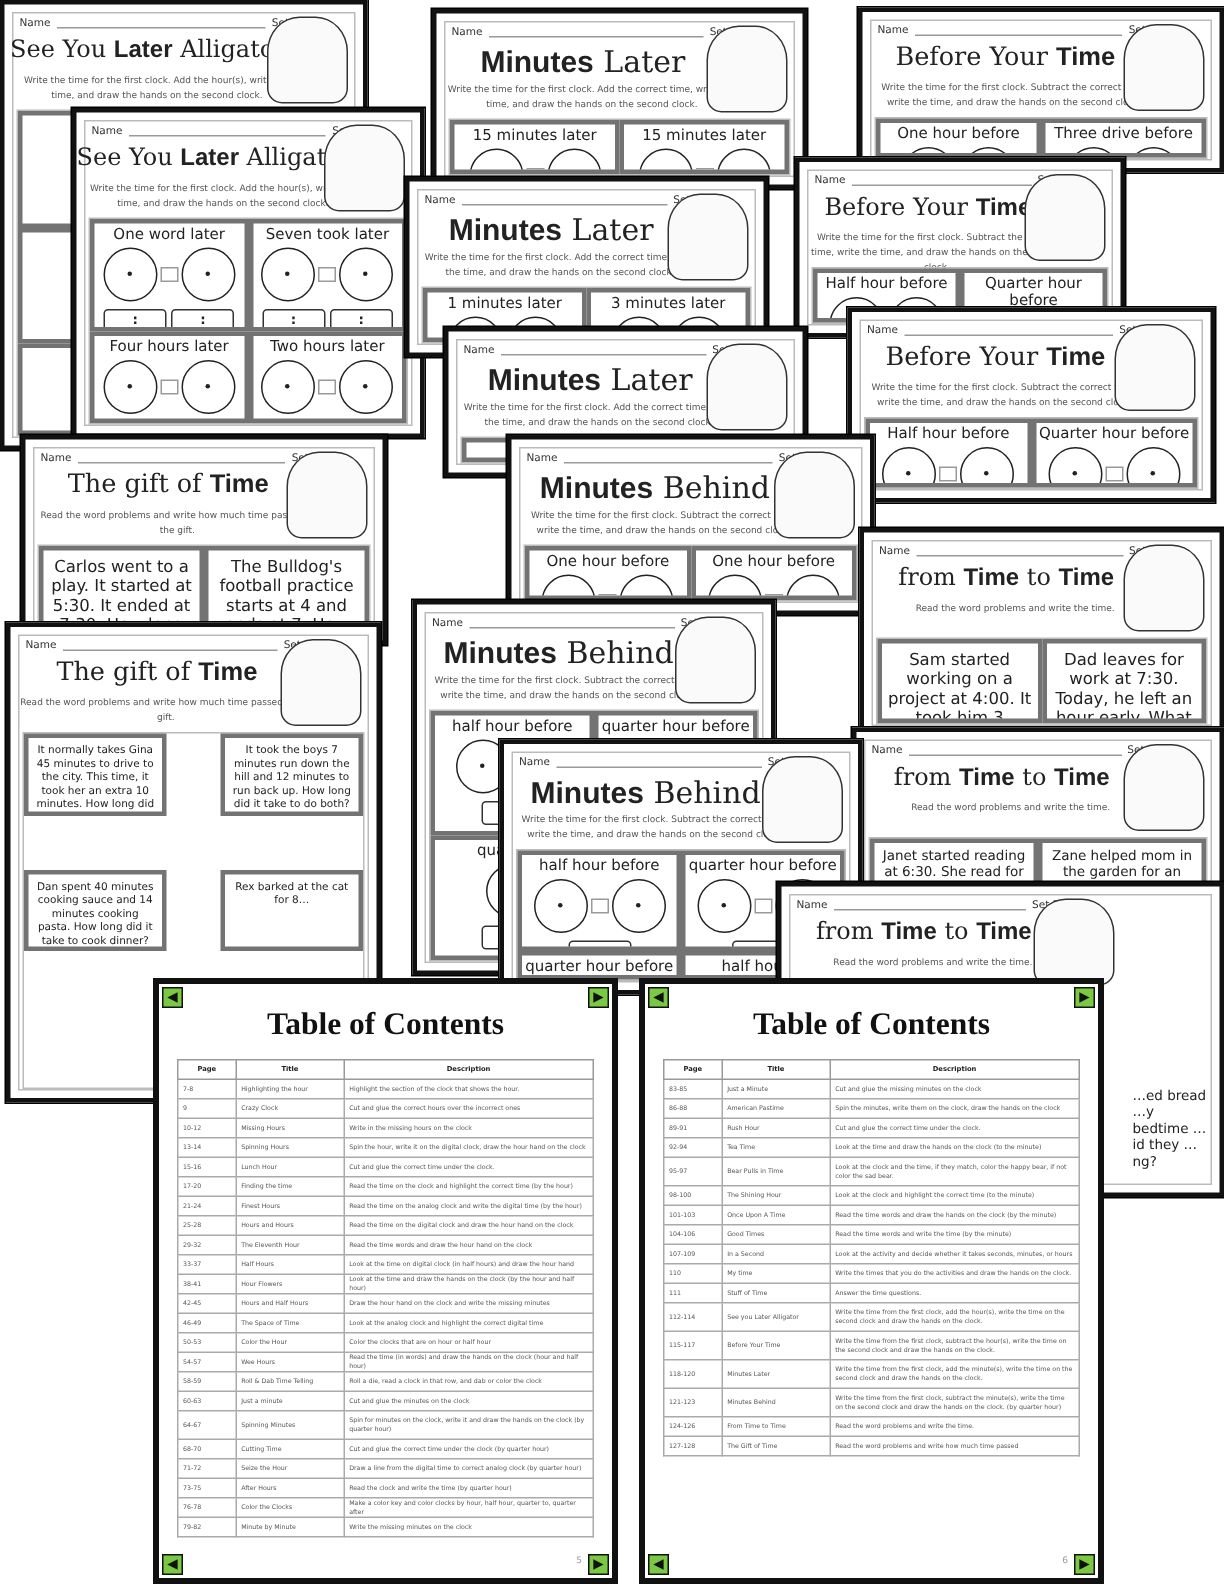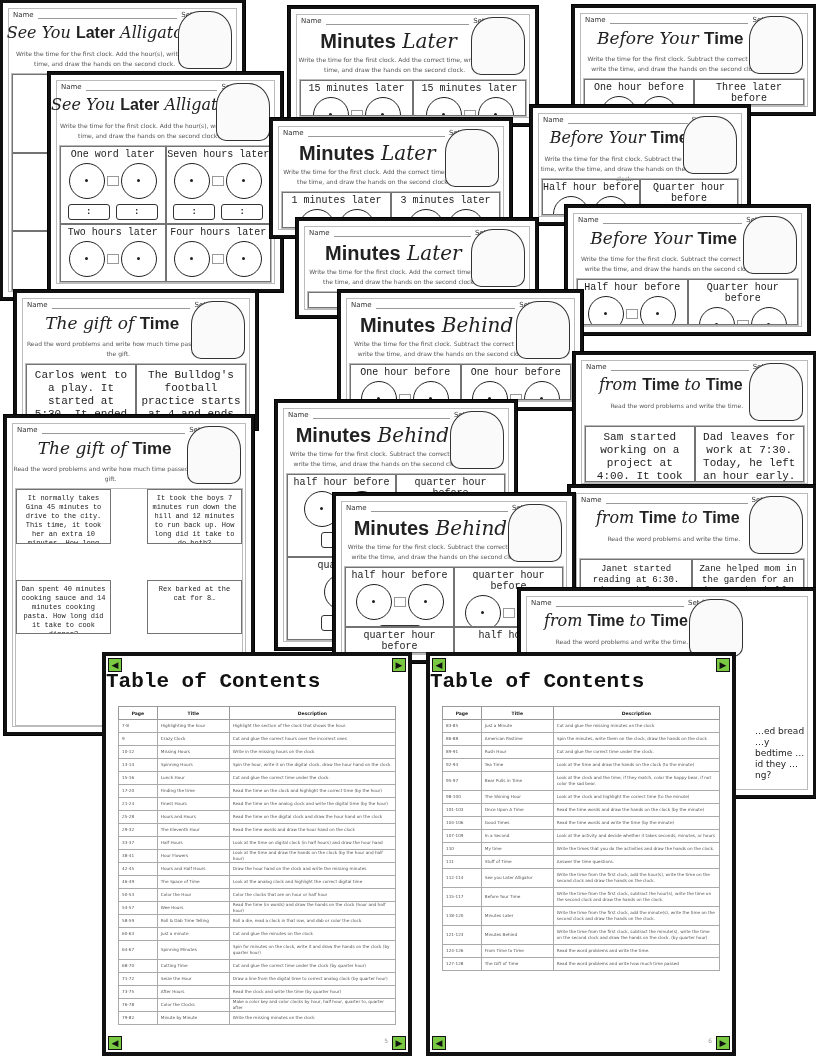--- a/index.html
+++ b/index.html
@@ -2,38 +2,38 @@
 <html><head>
 <meta charset="utf-8">
 <style>
   html,body{margin:0;padding:0;}
   body{width:816px;height:1056px;position:relative;overflow:hidden;background:#ffffff;font-family:"DejaVu Sans",sans-serif;color:#222;}
   .page{position:absolute;background:#fff;border:3px solid #111;box-sizing:border-box;overflow:hidden;box-shadow:0 0 0 1px #000;}
   .inner{position:absolute;left:5px;top:5px;right:5px;bottom:5px;border:1px solid #bbb;}
   .name-row{position:absolute;left:10px;top:8px;font-size:7px;color:#333;display:flex;align-items:center;width:78%;}
   .name-row .line{flex:1;border-bottom:1px solid #999;margin:0 4px;height:6px;}
   .ws-title{position:absolute;left:0;width:80%;text-align:center;top:20px;font-size:20px;white-space:nowrap;}
-  .ws-title .script{font-family:"DejaVu Serif",serif;font-style:italic;font-weight:normal;}
+  .ws-title .script{font-family:"DejaVu Serif",serif;font-weight:normal;}
   .ws-title .bold{font-family:"Liberation Sans",sans-serif;font-weight:bold;}
   .instr{position:absolute;left:6px;width:80%;top:46px;font-size:6px;text-align:center;color:#555;line-height:10px;}
   .art{position:absolute;right:10px;top:8px;width:52px;height:56px;border:1.5px solid #333;border-radius:40% 40% 10px 10px;background:#fafafa;}
   .grid{position:absolute;left:8px;right:8px;top:70px;bottom:6px;display:grid;grid-template-columns:1fr 1fr;border:1px solid #bbb;}
-  .cell{border:1px solid #737373;position:relative;font-size:10px;text-align:center;padding-top:2px;overflow:hidden;font-family:Liberation Mono, monospace;}
+  .cell{border:3px solid #737373;position:relative;font-size:10px;text-align:center;padding-top:2px;overflow:hidden;}
   .clock{display:inline-block;width:34px;height:34px;border:1.5px solid #222;border-radius:50%;margin:3px 2px;position:relative;vertical-align:middle;}
   .clock::after{content:"";position:absolute;left:15px;top:15px;width:3px;height:3px;background:#222;border-radius:50%;}
   .arrow{display:inline-block;width:10px;height:8px;border:1px solid #999;vertical-align:middle;}
   .digi{display:block;width:40px;height:14px;border:1.5px solid #333;border-radius:3px;margin:2px auto;font-size:9px;font-weight:bold;line-height:14px;}
   .wp{font-size:11px;line-height:13px;padding:4px;}
   .gift{display:block;margin:6px 4px 0 auto;width:40px;height:28px;border:1.5px solid #333;font-size:6px;line-height:44px;}
 
   
   .toc{position:absolute;background:#fff;border:4px solid #111;box-sizing:border-box;}
   .toc .corner{position:absolute;width:14px;height:14px;background:#7ac943;border:1.5px solid #111;box-sizing:border-box;display:flex;align-items:center;justify-content:center;font-size:9px;color:#111;line-height:1;}
   .toc .c-tl{left:2px;top:2px;} .toc .c-tr{right:2px;top:2px;} .toc .c-bl{left:2px;bottom:2px;} .toc .c-br{right:2px;bottom:2px;}
-  .toc h1{margin:0;position:absolute;top:14px;left:0;right:0;text-align:left;font-family:Liberation Mono, monospace;font-weight:bold;font-size:21px;color:#111;}
+  .toc h1{margin:0;position:absolute;top:14px;left:0;right:0;text-align:center;font-family:Liberation Serif, serif;font-weight:bold;font-size:21px;color:#111;}
   .toc table{position:absolute;left:12px;right:12px;top:50px;border-collapse:collapse;width:calc(100% - 24px);font-size:4.2px;color:#555;}
   .toc th{border:1px solid #999;height:10px;font-weight:bold;color:#222;font-size:4.5px;}
   .toc td{border:1px solid #aaa;height:12px;padding:0 3px;vertical-align:middle;line-height:6px;}
   .toc td.tall{height:18px;}
   .toc .pg{width:14%;} .toc .tt{width:26%;}
   .toc .pnum{position:absolute;right:20px;bottom:8px;font-size:6px;color:#999;}
 </style>
 </head>
 <body>
 
@@ -75,39 +75,39 @@
   <div class="name-row">
       <span>Name</span>
       <span class="line"></span>
       <span>Set 1</span>
     </div>
   <div class="ws-title" style="font-size:17px;"><span class="script">Before Your</span> <span class="bold">Time</span></div>
   <div class="instr">Write the time for the first clock. Subtract the correct time, write the time, and draw the hands on the second clock.</div>
   <div class="art"></div>
   <div class="grid">
     <div class="cell"><span>One hour before</span><br><span class="clock"></span><span class="clock"></span></div>
-    <div class="cell"><span>Three later before</span><br><span class="clock"></span><span class="clock"></span></div>
+    <div class="cell"><span>Three drive before</span><br><span class="clock"></span><span class="clock"></span></div>
   </div>
 </div>
 
 <div class="page" style="left:48px;top:72px;width:235px;height:220px;">
   <div class="inner"></div>
   <div class="name-row">
       <span>Name</span>
       <span class="line"></span>
       <span>Set 3</span>
     </div>
   <div class="ws-title" style="font-size:16px;"><span class="script">See You</span> <span class="bold">Later</span> <span class="script">Alligator</span></div>
   <div class="instr">Write the time for the first clock. Add the hour(s), write the time, and draw the hands on the second clock.</div>
   <div class="art"></div>
   <div class="grid">
     <div class="cell"><span>One word later</span><br><span class="clock"></span><span class="arrow"></span><span class="clock"></span><span class="digi" style="display:inline-block;">:</span> <span class="digi" style="display:inline-block;">:</span></div>
-    <div class="cell"><span>Seven hours later</span><br><span class="clock"></span><span class="arrow"></span><span class="clock"></span><span class="digi" style="display:inline-block;">:</span> <span class="digi" style="display:inline-block;">:</span></div>
+    <div class="cell"><span>Seven took later</span><br><span class="clock"></span><span class="arrow"></span><span class="clock"></span><span class="digi" style="display:inline-block;">:</span> <span class="digi" style="display:inline-block;">:</span></div>
+    <div class="cell"><span>Four hours later</span><br><span class="clock"></span><span class="arrow"></span><span class="clock"></span></div>
     <div class="cell"><span>Two hours later</span><br><span class="clock"></span><span class="arrow"></span><span class="clock"></span></div>
-    <div class="cell"><span>Four hours later</span><br><span class="clock"></span><span class="arrow"></span><span class="clock"></span></div>
   </div>
 </div>
 
 <div class="page" style="left:530px;top:105px;width:220px;height:120px;">
   <div class="inner"></div>
   <div class="name-row">
       <span>Name</span>
       <span class="line"></span>
       <span>Set 2</span>
     </div>

